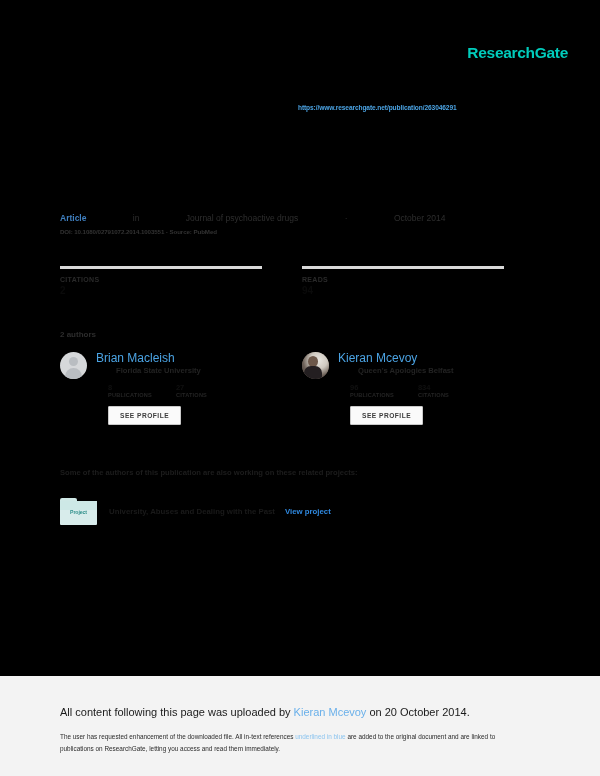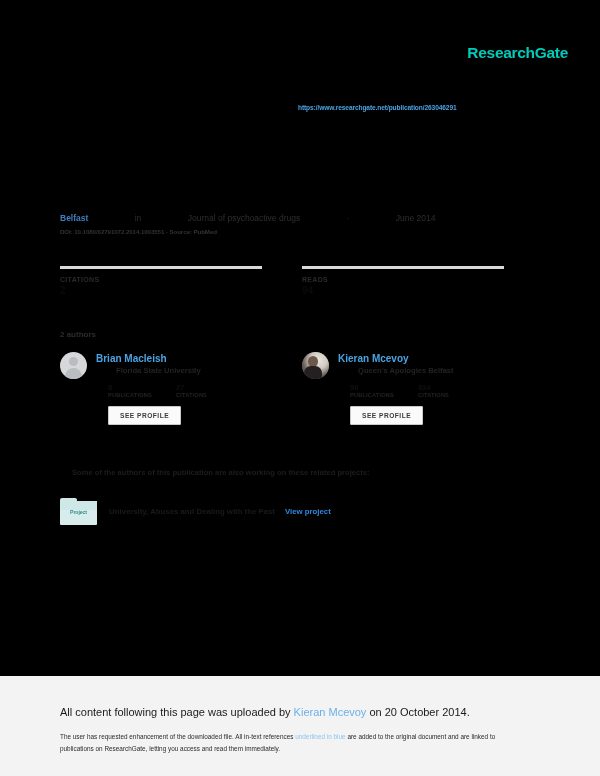--- a/index.html
+++ b/index.html
@@ -201,22 +201,22 @@
     width: 18px;
     height: 14px;
     border-radius: 7px 7px 0 0;
     background: #241f21;
   }
   .author-info {
     margin-left: 9px;
     padding-top: 1px;
   }
   .author-name {
-    font-size: 10px;
-    font-weight: bold;
+    font-size: 12px;
+    font-weight: normal;
     color: #4ba3e3;
     line-height: 11px;
     white-space: nowrap;
   }
   .author-aff {
     margin-top: 2px;
     font-size: 7.6px;
     font-weight: bold;
     color: #232323;
     line-height: 10px;
@@ -254,21 +254,21 @@
     font-size: 6.6px;
     font-weight: bold;
     letter-spacing: 0.5px;
     padding: 5px 11px;
     border-radius: 1px;
   }
 
   
   .projects-intro {
     position: absolute;
-    left: 72px;
+    left: 60px;
     top: 468px;
     font-size: 7.6px;
     font-weight: bold;
     color: #1d1d1d;
     white-space: nowrap;
   }
   .project-row {
     position: absolute;
     left: 60px;
     top: 498px;
@@ -370,25 +370,25 @@
 <div class="page">
 
   <div class="dark-area">
 
     <div class="rg-logo">ResearchGate</div>
 
     <div class="rg-url">https://www.researchgate.net/publication/263046291</div>
 
     <div class="meta-block">
       <div class="meta-line">
-        <span class="lbl">Belfast</span>
+        <span class="lbl">Article</span>
         <span class="mid">in</span>
         <span class="mid">Journal of psychoactive drugs</span>
         <span class="mid">·</span>
-        <span class="mid">June 2014</span>
+        <span class="mid">October 2014</span>
       </div>
       <div class="meta-doi">DOI: 10.1080/02791072.2014.1003551 · Source: PubMed</div>
     </div>
 
     <div class="stats-row">
       <div class="stat-col">
         <div class="stat-rule"></div>
         <div class="stat-label">CITATIONS</div>
         <div class="stat-value">2</div>
       </div>

